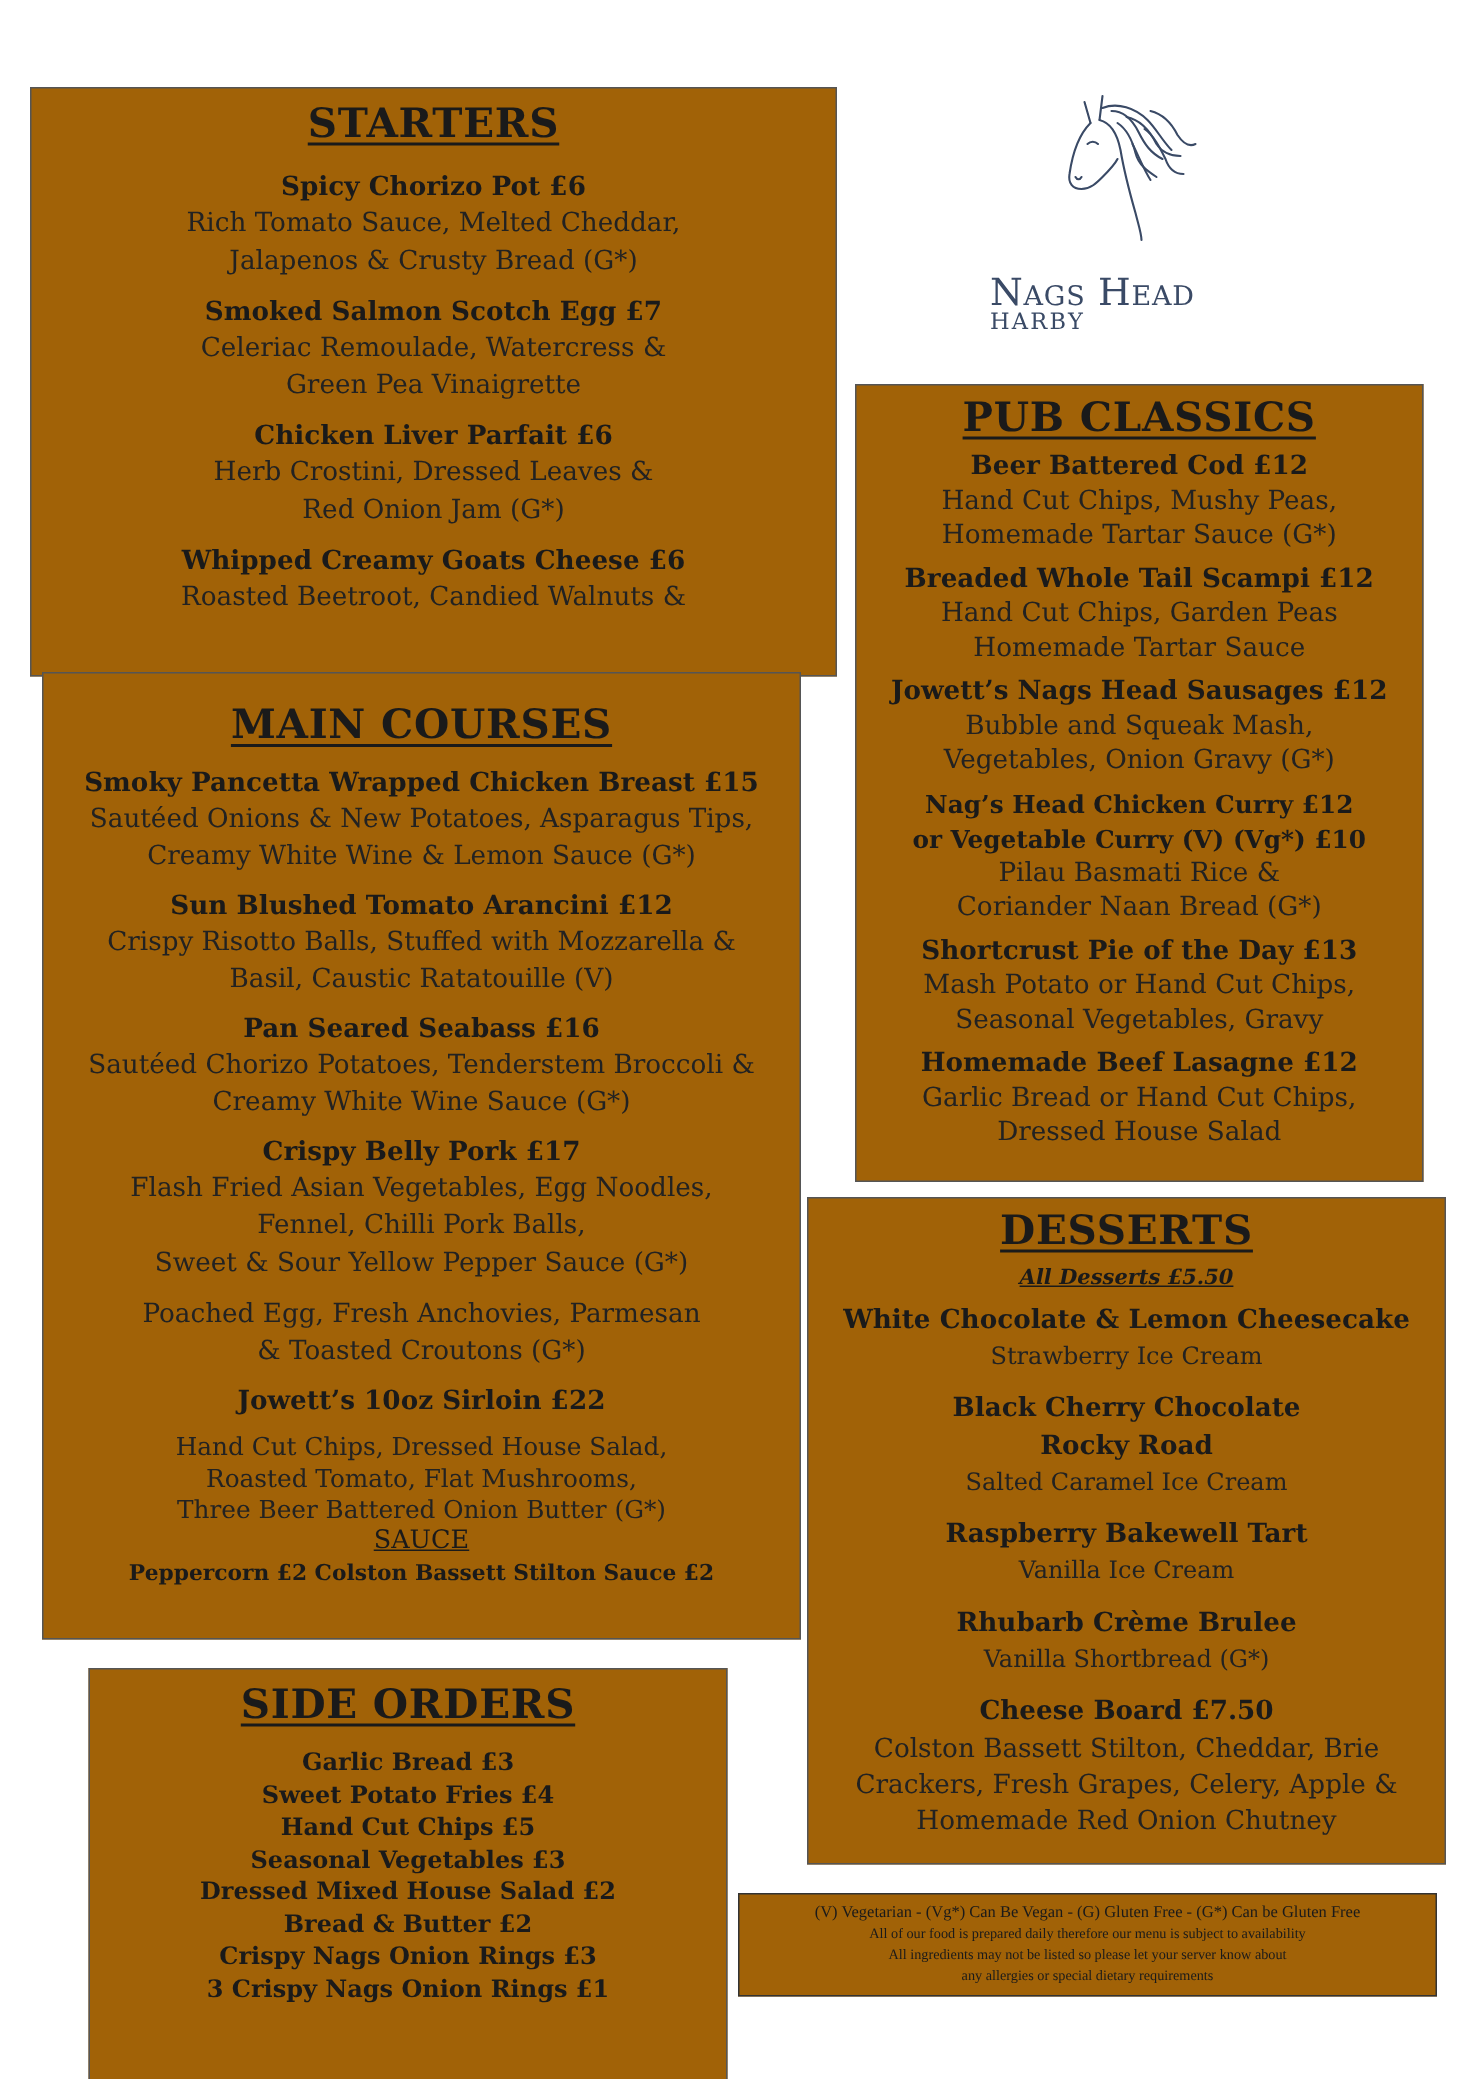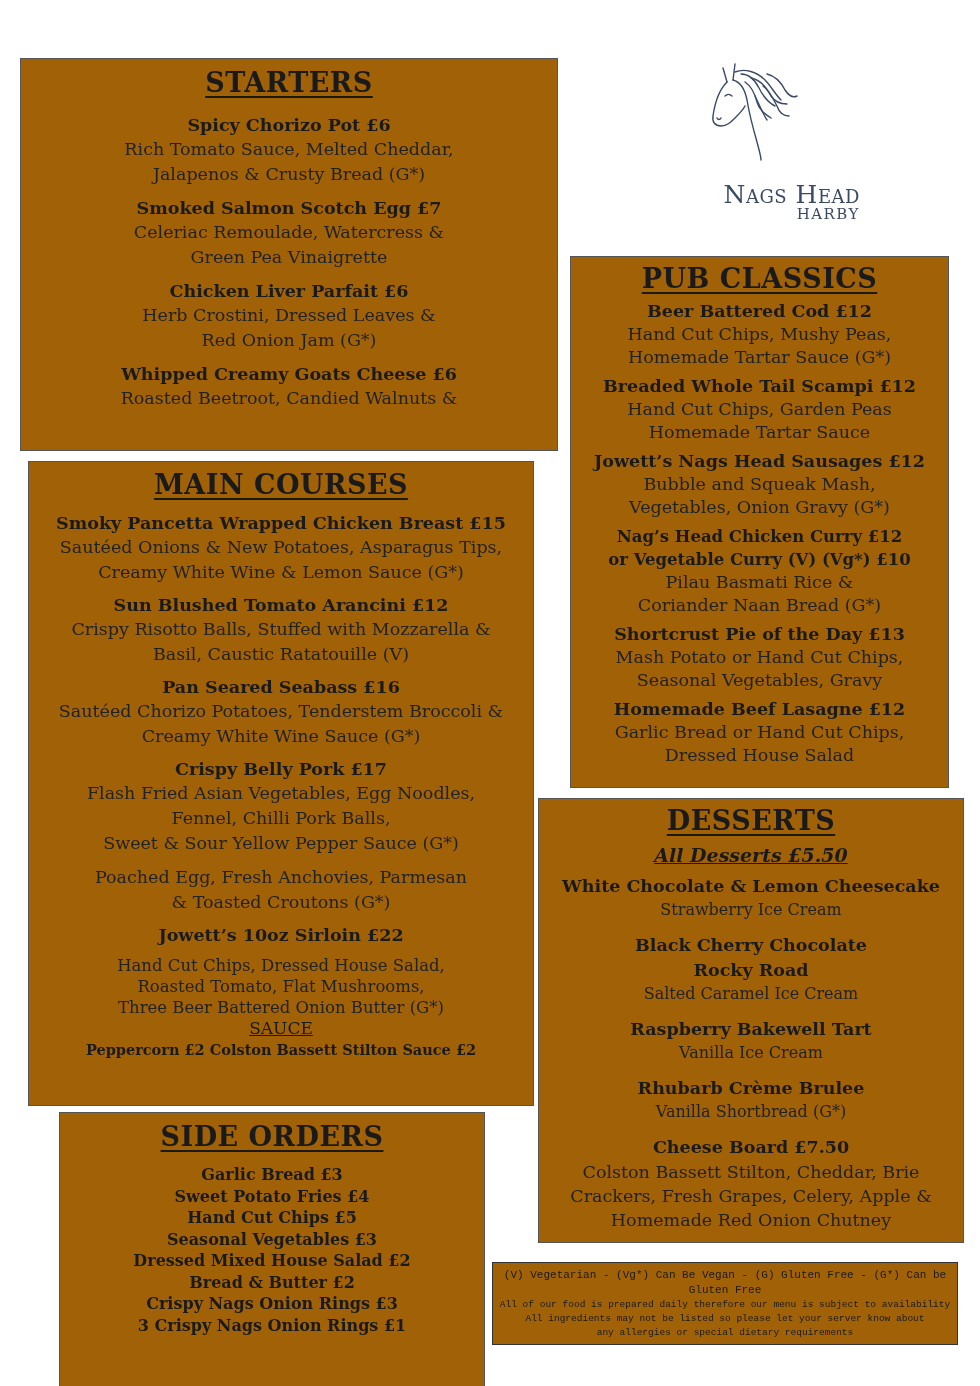--- a/index.html
+++ b/index.html
@@ -5,48 +5,48 @@
   html, body { margin: 0; padding: 0; background: #ffffff; }
   body { width: 980px; height: 1386px; position: relative; overflow: hidden; font-family: "DejaVu Serif", "Liberation Serif", serif; color: #1a1a1a; }
   .box { position: absolute; border: 1.5px solid #555; box-sizing: border-box; text-align: center; background: #a16207; }
   .heading { font-family: "DejaVu Serif", serif; font-weight: bold; font-size: 27px; text-decoration: underline; text-decoration-thickness: 2px; text-underline-offset: 4px; letter-spacing: 0.5px; margin: 0; }
   .item { margin: 0; }
   .item-title { font-weight: bold; font-size: 17.5px; line-height: 23px; display: block; }
   .item-desc { font-size: 17.5px; line-height: 25px; display: block; color: #222; font-weight: normal; }
   #starters { left: 20px; top: 58px; width: 538px; height: 393px; padding-top: 8px; }
   #starters .heading { margin-bottom: 16px; }
   #starters .item { margin-bottom: 10px; }
-  #mains { left: 28px; top: 461px; width: 506px; height: 645px; padding-top: 7px; }
+  #mains { left: 28px; top: 448px; width: 506px; height: 645px; padding-top: 19px; }
   #mains .heading { margin-bottom: 12px; }
   #mains .item { margin-bottom: 9px; }
   #mains .item-desc { line-height: 25px; }
   #mains .item.steak .item-title { margin-bottom: 8px; }
   #mains .item.steak .item-desc { font-size: 16.5px; line-height: 21px; }
   .sauce-title { font-weight: normal; font-size: 17px; text-decoration: underline; display: block; line-height: 21px; }
   .sauce-line { font-weight: bold; font-size: 14.5px; display: block; line-height: 22px; }
   #sides { left: 59px; top: 1112px; width: 426px; height: 328px; padding-top: 8px; }
   #sides .heading { margin-bottom: 12px; }
   .side-line { font-weight: bold; font-size: 16px; line-height: 21.5px; display: block; }
   #pub { left: 570px; top: 256px; width: 379px; height: 532px; padding-top: 6px; }
   #pub .heading { margin-bottom: 6px; }
   #pub .item { margin-bottom: 6px; }
   #pub .item-desc { line-height: 23px; }
   #pub .item-title { line-height: 23px; }
   #pub .curry .item-title { font-size: 16.5px; }
   #desserts { left: 538px; top: 798px; width: 426px; height: 445px; padding-top: 6px; }
   #desserts .heading { margin-bottom: 8px; }
-  .all-desserts { font-weight: bold; font-style: italic; font-size: 19px; text-decoration: underline; display: block; margin-bottom: 8px; }
+  .all-desserts { font-weight: bold; font-style: italic; font-size: 14px; text-decoration: underline; display: block; margin-bottom: 8px; }
   #desserts .item { margin-bottom: 12px; }
   #desserts .item-desc { font-size: 16px; line-height: 22px; }
   #desserts .item-title { line-height: 25px; }
   #desserts .cheese .item-desc { font-size: 17.5px; line-height: 24px; }
-  #footer { left: 492px; top: 1262px; width: 466px; height: 83px; padding-top: 5px; font-family: Liberation Mono, monospace; border-color: #333; }
+  #footer { left: 492px; top: 1262px; width: 466px; height: 69px; padding-top: 5px; font-family: Liberation Serif, serif; border-color: #333; }
   .legend { font-size: 11px; display: block; line-height: 15px; }
   .note { font-size: 9.5px; display: block; line-height: 14px; }
-  #logo { position: absolute; left: 660px; top: 60px; width: 200px; height: 175px; text-align: right; }
+  #logo { position: absolute; left: 660px; top: 60px; width: 200px; height: 175px; text-align: left; }
   #logo svg { display: block; margin: 0 auto; }
   .logo-name { font-family: "DejaVu Serif", serif; color: #3a4a66; font-size: 25px; letter-spacing: 0.5px; display: block; margin-top: 2px; font-variant: small-caps; }
   .logo-sub { font-family: "DejaVu Serif", serif; color: #3a4a66; font-size: 15px; letter-spacing: 1.5px; display: block; margin-top: -4px; }
 </style>
 </head>
 <body>
 
 <section class="box" id="starters">
   <h2 class="heading">STARTERS</h2>
   <div class="item">

